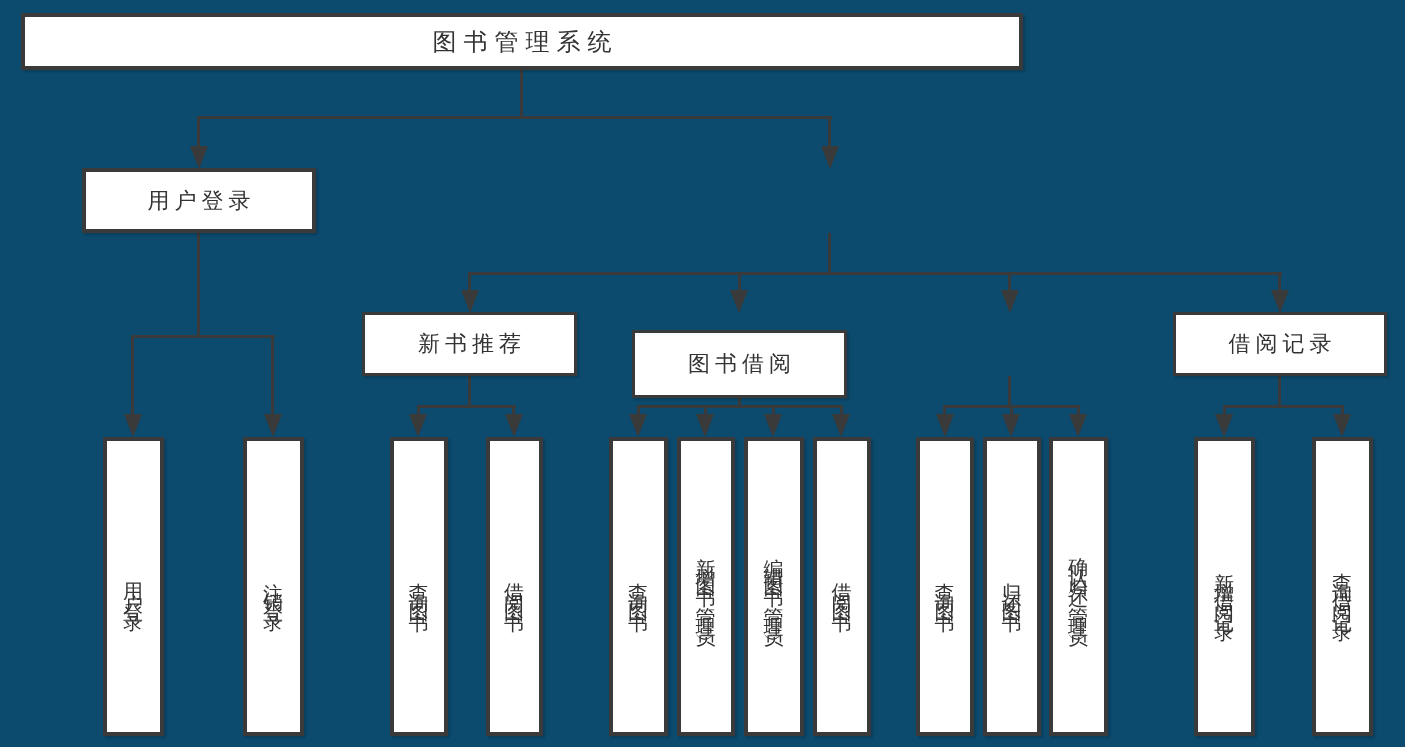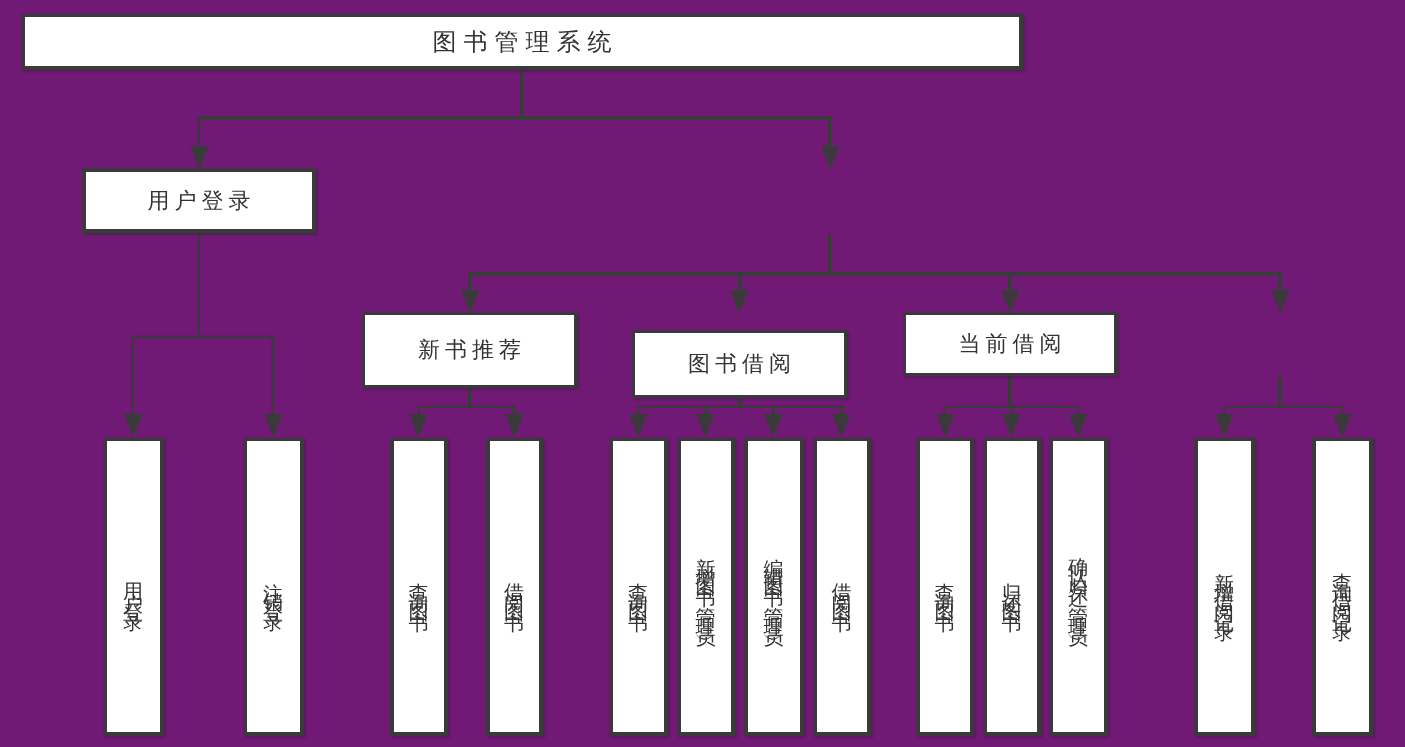--- a/index.html
+++ b/index.html
@@ -1,18 +1,18 @@
 <!DOCTYPE html>
 <html><head>
 <meta charset="utf-8">
 <style>
   * { margin:0; padding:0; box-sizing:border-box; }
   html,body { background:#ffffff; }
   .canvas {
-    position:relative; width:1405px; height:747px; background:#701a75;
+    position:relative; width:1405px; height:747px; background:#0c4a6e;
     font-family:"Liberation Sans","DejaVu Sans",sans-serif; overflow:hidden;
   }
   .box {
     position:absolute; background:#ffffff; border:3px solid #3a3a3a;
     display:flex; align-items:center; justify-content:center;
     box-shadow:2px 2px 2px rgba(0,0,0,0.16);
   }
   .b-lg  { border-width:4px; }
   .b-leaf{ border-width:4px; }
   .t-root { font-size:24px; letter-spacing:7px; padding-left:7px; color:#333333; white-space:nowrap; }
@@ -99,28 +99,28 @@
   <div class="arr" style="left:1333px;top:414px"></div>
 
   <div class="box b-lg" style="left:21px;top:13px;width:1002px;height:57px">
     <span class="t-root">图书管理系统</span>
   </div>
 
   <div class="box b-lg" style="left:82px;top:168px;width:234px;height:65px">
     <span class="t-h">用户登录</span>
   </div>
 
-  <div class="box" style="left:362px;top:312px;width:215px;height:76px">
+  <div class="box" style="left:362px;top:312px;width:215px;height:64px">
     <span class="t-h">新书推荐</span>
   </div>
   <div class="box" style="left:632px;top:330px;width:215px;height:68px">
     <span class="t-h">图书借阅</span>
   </div>
-  <div class="box" style="left:903px;top:312px;width:214px;height:64px">
-    <span class="t-h">当前借阅</span>
+  <div class="box" style="left:1173px;top:312px;width:214px;height:64px">
+    <span class="t-h">借阅记录</span>
   </div>
 
   <div class="box b-leaf" style="left:103px;top:437px;width:61px;height:299px">
     <span class="t-v">用户登录</span>
   </div>
   <div class="box b-leaf" style="left:243px;top:437px;width:61px;height:299px">
     <span class="t-v">注销登录</span>
   </div>
 
   <div class="box b-leaf" style="left:390px;top:437px;width:58px;height:299px">

